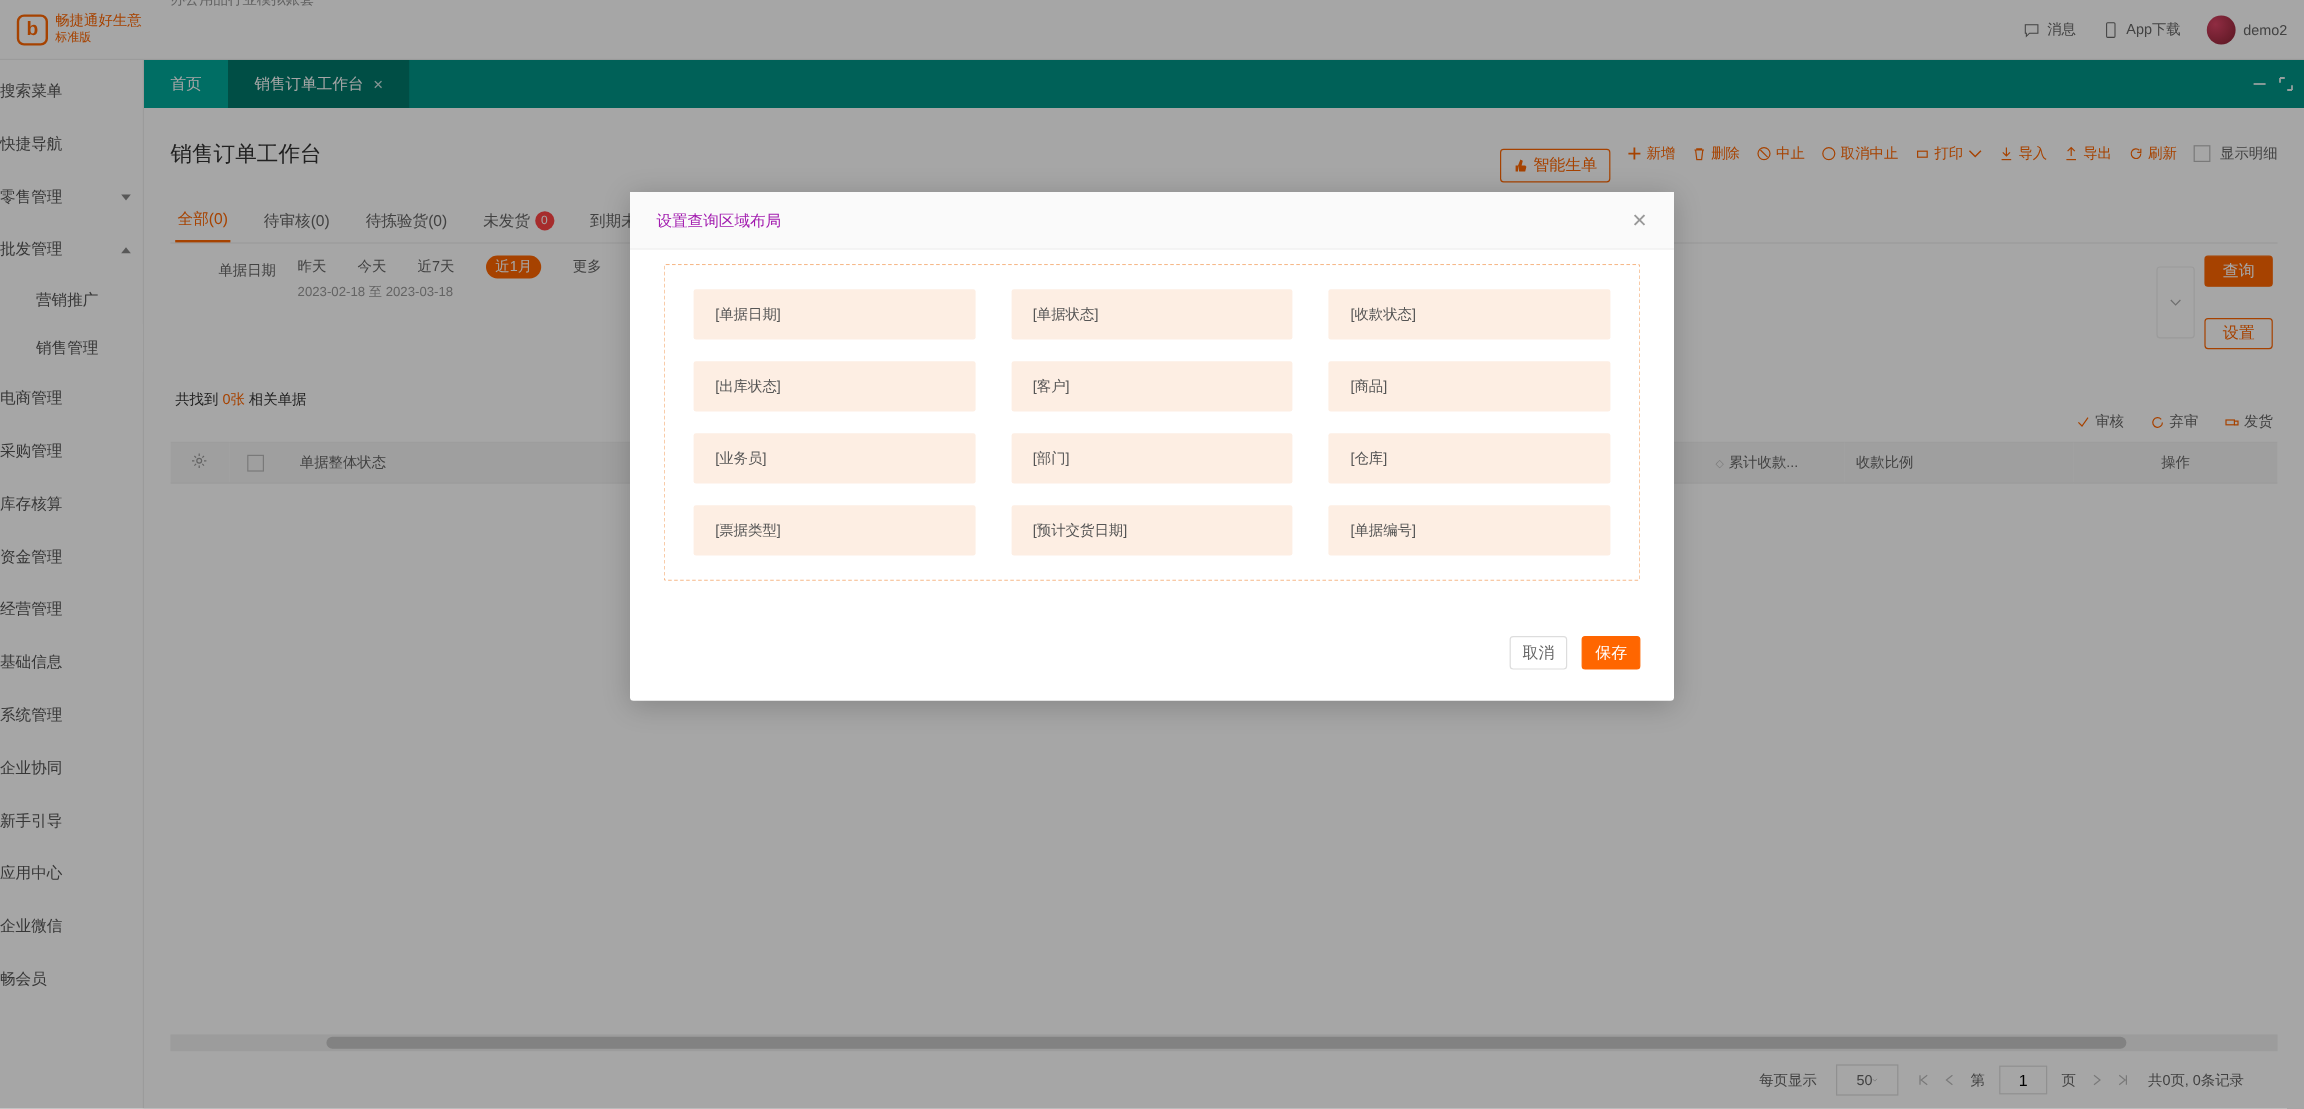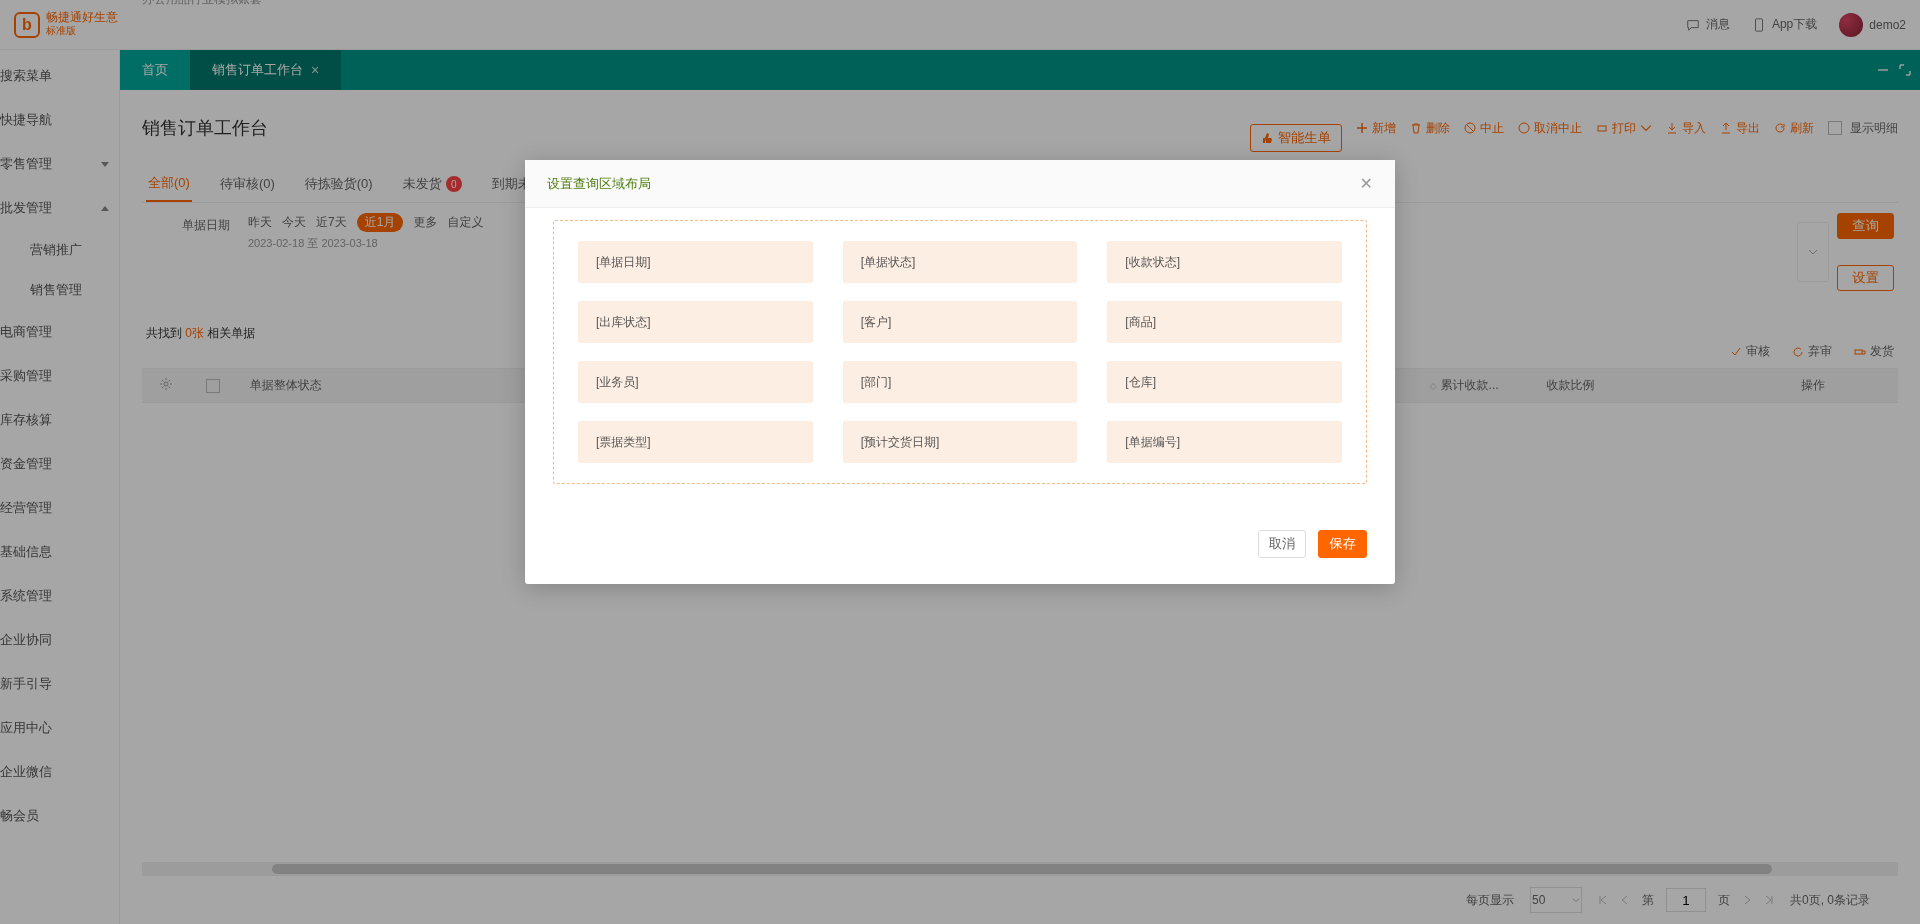--- a/index.html
+++ b/index.html
@@ -42,21 +42,21 @@
   .tool-link.orange{ color:#f60;}
   .tool-link svg, .btn svg{ width:12px; height:12px;}
   .checkbox { width:14px;height:14px;border:1px solid #bbb; display:inline-block; vertical-align:middle; margin-right:4px;}
   .status-tabs{ margin-top:14px; border-bottom:1px solid #eee; display:flex; gap:26px; padding-left:4px;}
   .status-tab{ padding: 8px 2px; color:#666; font-size:13px; display:flex; align-items:center; gap:4px;}
   .status-tab.active{ color:#f60; border-bottom:2px solid #f60;}
   .badge-zero{ display:inline-flex; min-width:16px; height:16px; border-radius:8px; background:#f44; color:#fff; font-size:10px; align-items:center; justify-content:center; padding:0 4px;}
   .filter-row{ display:flex; padding: 10px 4px 8px 40px; align-items:flex-start; gap:18px;}
   .filter-label{ color:#666; margin-top:4px;}
   .date-quick{ display:flex; flex-direction:column; gap:4px;}
-  .date-quick-row{ display:flex; align-items:center; gap:10px; color:#666;}
+  .date-quick-row{ display:flex; align-items:center; gap:26px; color:#666;}
   .pill{ background:#f60; color:#fff; border-radius:10px; padding:1px 8px;}
   .date-range{ color:#999; font-size:11px;}
   .filter-right{ margin-left:auto; display:flex; flex-direction:column; gap:6px; align-items:flex-end;}
   .caret-box{ width:32px;height:60px; border:1px solid #eee; border-radius:3px; display:flex; align-items:center; justify-content:center;}
   .caret-box svg{ width:10px; fill:#aaa;}
   .filter-right-cluster{ display:flex; gap:8px; align-items:center;}
   .btn-sm{ height:26px; padding:0 14px;}
   .summary-row{ display:flex; align-items:center; padding:8px 4px;}
   .count-orange{ color:#f60;}
   .summary-right{ margin-left:auto; display:flex; gap:22px; align-items:center;}
@@ -65,30 +65,30 @@
   .table-wrap{ flex:1; min-height:0; overflow:hidden; position:relative;}
   table.grid{ width:100%; border-collapse:collapse;}
   table.grid th{ background:#f5f5f5; height:34px; font-weight:normal; color:#666; border-top:1px solid #eee; border-bottom:1px solid #eee; font-size:12px; text-align:left; padding-left:10px; white-space:nowrap;}
   table.grid th.center{ text-align:center; padding-left:0;}
   .gear-cell{ width:46px;}
   .chk-cell{ width:46px;}
   th .sort{ font-size:9px; color:#bbb; margin-right:4px;}
   .hscroll{ height:14px; background:#f0f0f0; position:relative; margin-top:auto;}
   .hscroll .thumb{ position:absolute; left:130px; width:1500px; top:2px; height:10px; background:#c8c8c8; border-radius:6px;}
   .pager{ height:48px; display:flex; align-items:center; justify-content:flex-end; gap:16px; padding-right:28px; color:#666;}
-  .pager .sel{ border:1px solid #ddd; height:26px; width:52px; display:inline-flex; align-items:center; justify-content:space-between; padding:0 1px;}
+  .pager .sel{ border:1px solid #ddd; height:26px; width:52px; display:inline-flex; align-items:center; justify-content:space-between; padding:0 16px;}
   .pager .nav svg{ width:10px; fill:#bbb;}
   .pager .nav{ display:inline-flex; gap:12px; align-items:center;}
   .pager input{ width:40px; height:24px; border:1px solid #ddd; text-align:center;}
 
   
   .mask{ position:absolute; inset:0; background:rgba(0,0,0,0.35);}
   .dialog{ position:absolute; width:870px; background:#fff; border-radius:3px; left:50%; top:160px; transform:translateX(-50%); box-shadow:0 4px 24px rgba(0,0,0,.2);}
   .dlg-head{ height:48px; display:flex; align-items:center; padding:0 22px; background:#fafafa; border-bottom:1px solid #eee;}
-  .dlg-title{ font-size:13px; color:#4d7c0f;}
+  .dlg-title{ font-size:13px; color:#a21caf;}
   .dlg-close{ margin-left:auto; font-size:16px; color:#999; cursor:pointer;}
   .dlg-tabs{ display:flex; gap:24px; padding: 14px 28px 0 28px;}
   .dlg-tab{ padding-bottom:10px; color:#666; font-size:13px;}
   .dlg-tab.active{ color:#f60; border-bottom:2px solid #f60;}
   .layout-area{ margin: 12px 28px 20px 28px; border:1px dashed #f6b98a; border-radius:2px; padding: 20px 24px; }
   .layout-grid{ display:grid; grid-template-columns: repeat(3, 1fr); gap: 18px 30px;}
   .field-chip{ height:42px; background:#fdeee3; border-radius:2px; display:flex; align-items:center; padding-left:18px; color:#555;}
   .dlg-foot{ height:80px; display:flex; align-items:center; justify-content:flex-end; gap:12px; padding-right:28px;}
 </style>
 </head>

